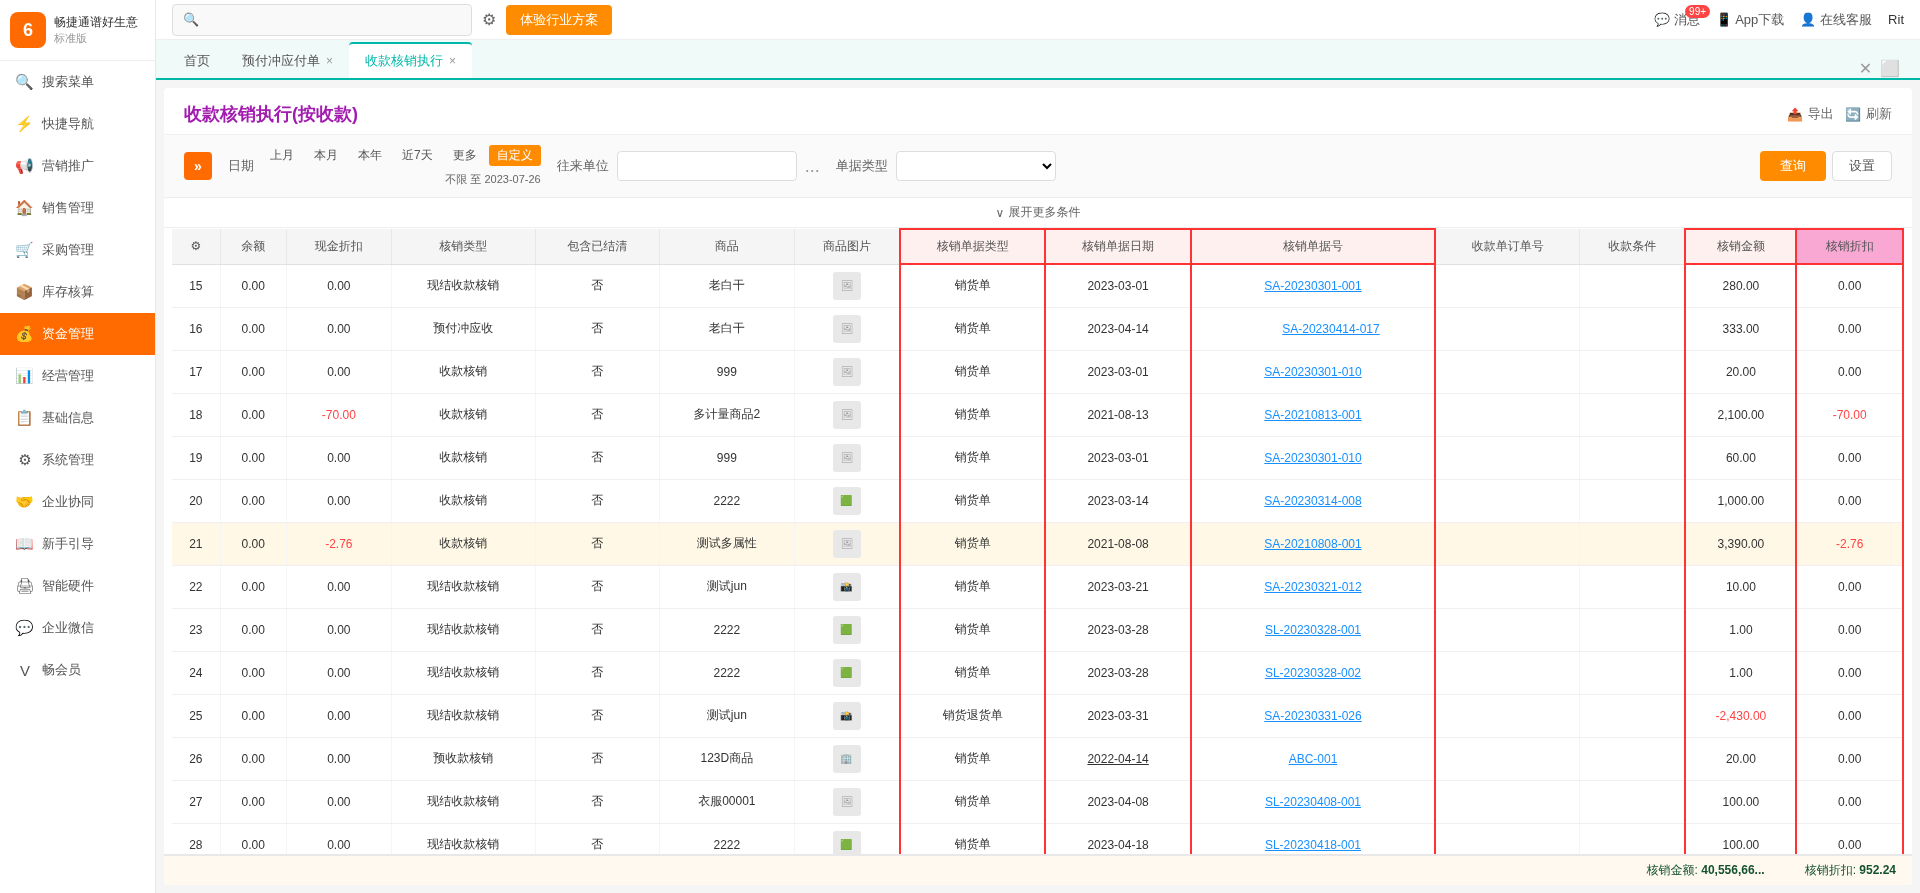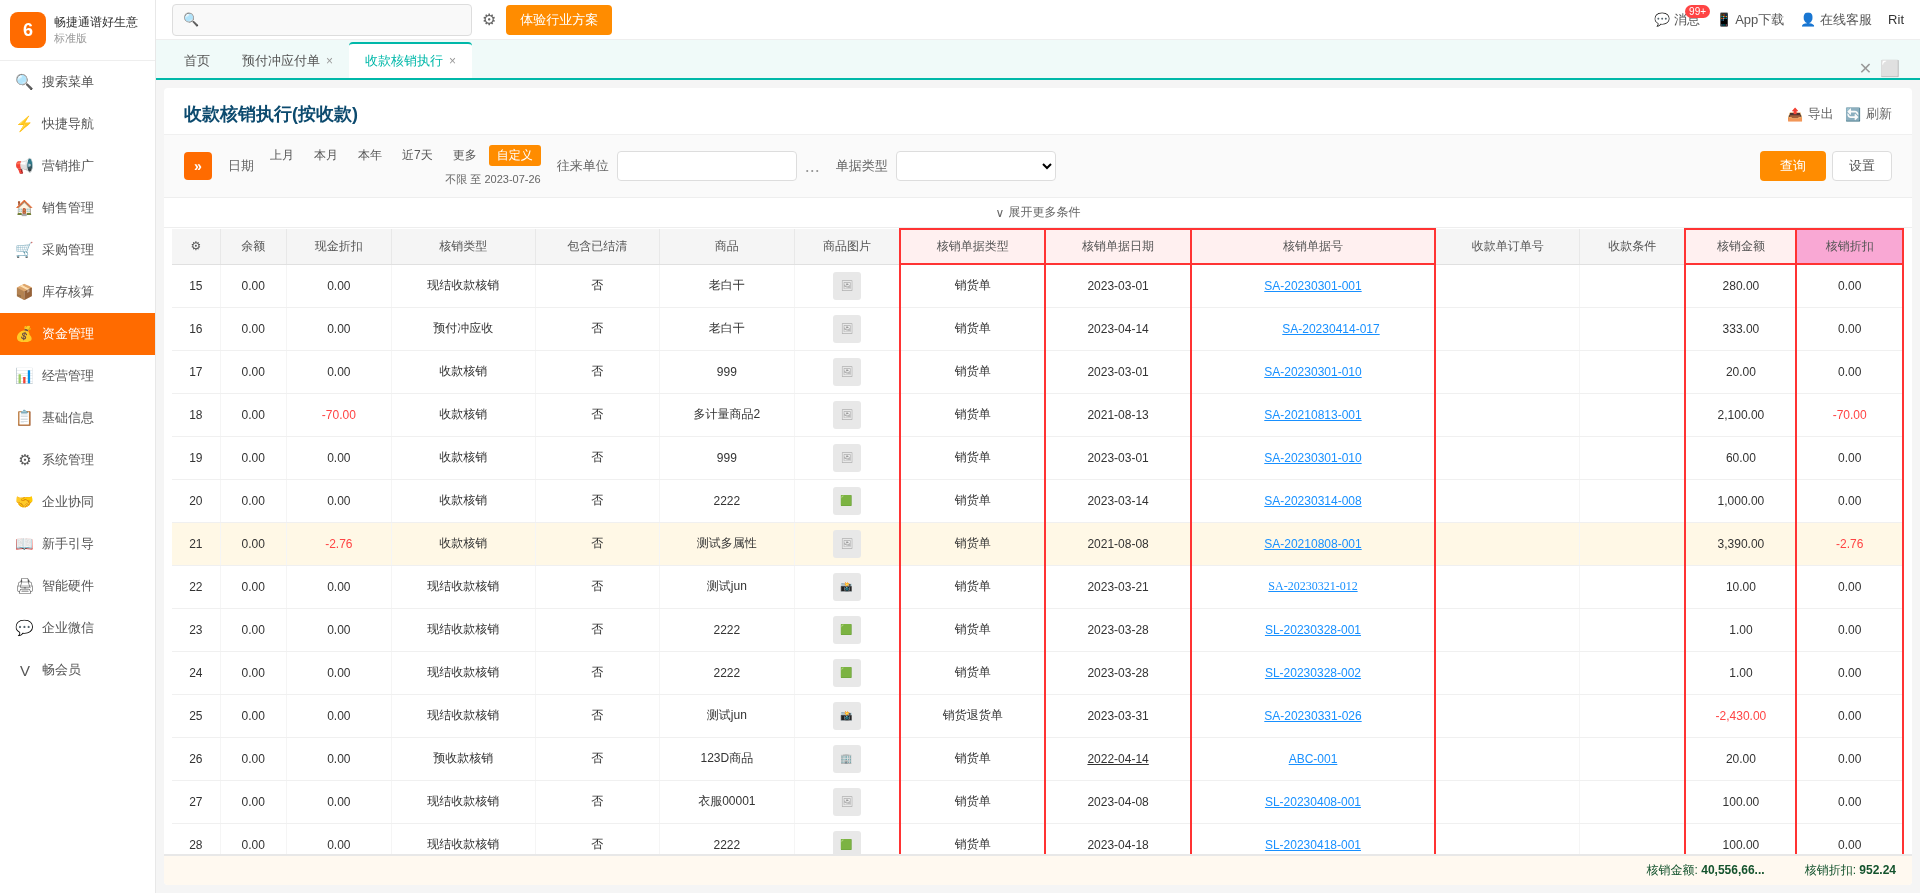--- a/index.html
+++ b/index.html
@@ -26,21 +26,21 @@
 
     
     .tabs { background: #f0faf9; border-bottom: 2px solid #00b8a9; display: flex; align-items: flex-end; height: 40px; padding: 0 12px; }
     .tab { padding: 8px 16px; cursor: pointer; font-size: 13px; color: #555; display: flex; align-items: center; gap: 6px; border-radius: 4px 4px 0 0; }
     .tab.active { background: #fff; color: #00b8a9; border-top: 2px solid #00b8a9; margin-top: 2px; }
     .tab-close { font-size: 12px; color: #999; cursor: pointer; }
 
     
     .content { flex: 1; overflow: hidden; display: flex; flex-direction: column; background: #fff; margin: 8px; border-radius: 4px; }
     .content-header { padding: 14px 20px 8px; display: flex; align-items: center; justify-content: space-between; border-bottom: 1px solid #f0f0f0; }
-    .content-title { font-size: 18px; font-weight: bold; color: #0c4a6e; }
+    .content-title { font-size: 18px; font-weight: bold; color: #a21caf; }
     .content-actions { display: flex; gap: 12px; }
     .action-btn { display: flex; align-items: center; gap: 4px; color: #666; cursor: pointer; font-size: 13px; }
 
     
     .filter-bar { padding: 10px 20px; background: #fafafa; border-bottom: 1px solid #eee; display: flex; flex-wrap: wrap; align-items: center; gap: 16px; }
     .filter-expand { width: 28px; height: 28px; background: #ff6b00; color: white; border-radius: 4px; display: flex; align-items: center; justify-content: center; cursor: pointer; font-size: 14px; font-weight: bold; }
     .filter-group { display: flex; align-items: center; gap: 8px; }
     .filter-label { color: #666; font-size: 13px; }
     .filter-date-pills { display: flex; gap: 4px; align-items: flex-end; flex-direction: column; }
     .date-pills-row { display: flex; gap: 4px; }
@@ -392,21 +392,21 @@
             <tr>
               <td>22</td>
               <td>0.00</td>
               <td>0.00</td>
               <td>现结收款核销</td>
               <td>否</td>
               <td>测试jun</td>
               <td><div class="img-placeholder" style="margin: 0px auto;">📸</div></td>
               <td style="border-left: 2px solid rgb(255, 51, 51); border-right: 2px solid rgb(255, 51, 51);">销货单</td>
               <td style="border-left: 2px solid rgb(255, 51, 51); border-right: 2px solid rgb(255, 51, 51);">2023-03-21</td>
-              <td class="link-cell" style="border-left: 2px solid rgb(255, 51, 51); border-right: 2px solid rgb(255, 51, 51); font-family: Liberation Serif, serif;">SA-20230321-012</td>
+              <td class="link-cell" style="border-left: 2px solid rgb(255, 51, 51); border-right: 2px solid rgb(255, 51, 51);">SA-20230321-012</td>
               <td></td>
               <td></td>
               <td style="border-left: 2px solid rgb(255, 51, 51); border-right: 2px solid rgb(255, 51, 51);">10.00</td>
               <td style="border-left: 2px solid rgb(255, 51, 51); border-right: 2px solid rgb(255, 51, 51);">0.00</td>
             </tr>
             <tr>
               <td>23</td>
               <td>0.00</td>
               <td>0.00</td>
               <td>现结收款核销</td>

